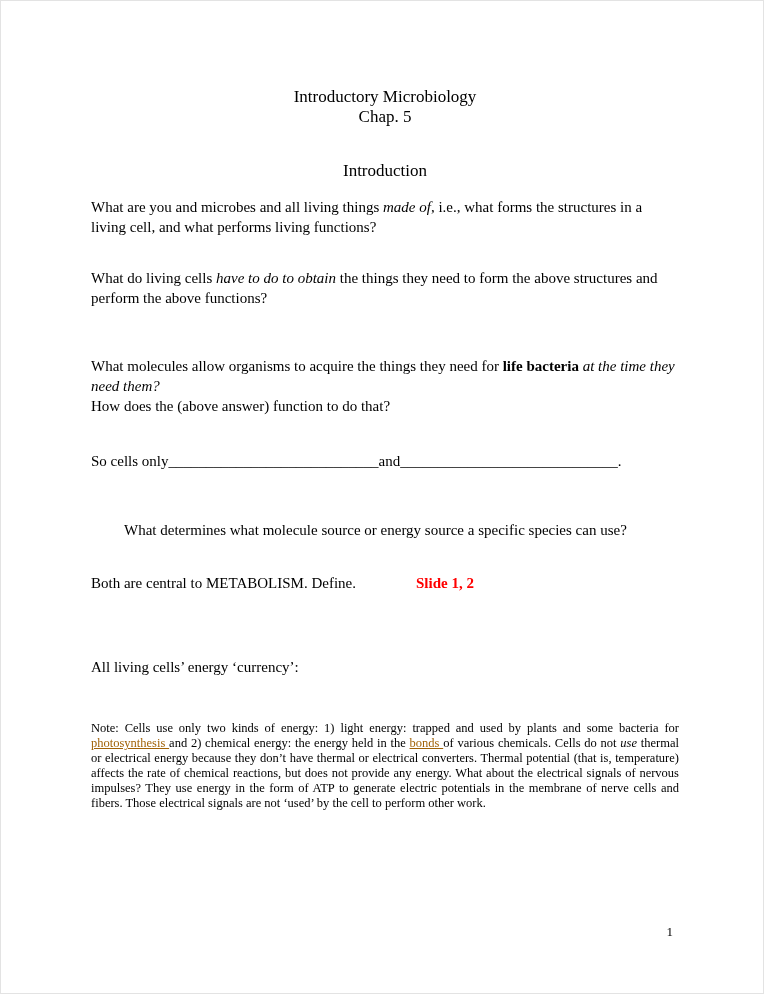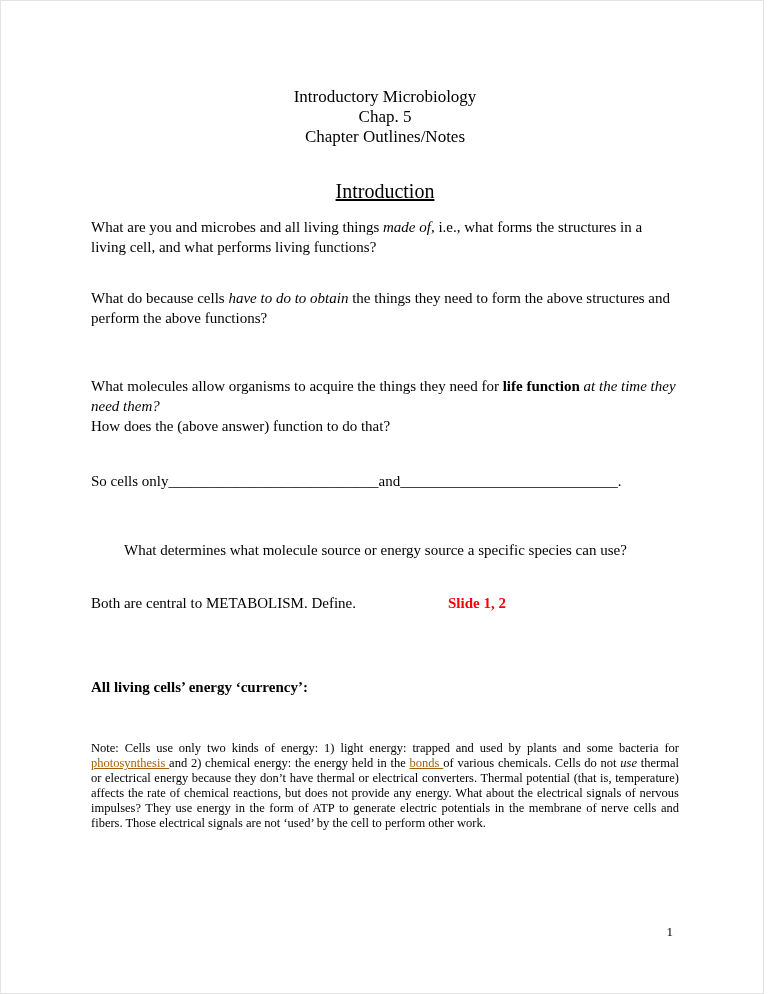--- a/index.html
+++ b/index.html
@@ -20,43 +20,42 @@
     left: 90px;
     width: 588px;
   }
   .doc-title {
     text-align: center;
     font-size: 17px;
     line-height: 20px;
   }
   .section-heading {
     text-align: center;
-    font-size: 20px;
+    font-size: 17px;
     line-height: 20px;
     font-weight: 400;
     margin-top: 34px;
-    text-decoration: underline;
   }
   .body-para {
     font-size: 15px;
     line-height: 20px;
     text-align: left;
   }
   .p1 { margin-top: 16px; }
   .p2 { margin-top: 31px; }
   .p3 { margin-top: 48px; }
   .p4 { }
   .p5 { margin-top: 35px; }
   .p6 { margin-top: 49px; margin-left: 33px; }
   .p7 { margin-top: 33px; }
-  .p8 { margin-top: 64px; font-weight: bold; }
+  .p8 { margin-top: 64px; }
   .slide-ref {
     color: #FF0000;
     font-weight: bold;
-    margin-left: 92px;
+    margin-left: 60px;
   }
   .note-para {
     margin-top: 44px;
     font-size: 12.5px;
     line-height: 15px;
     text-align: justify;
   }
   .doc-link {
     color: #a16207;
     text-decoration: underline;
@@ -72,30 +71,29 @@
 </style>
 </head>
 <body>
 
 <div class="page">
   <div class="content">
 
     <div class="doc-title">
       <div>Introductory Microbiology</div>
       <div>Chap. 5</div>
-      <div>Chapter Outlines/Notes</div>
     </div>
 
     <div class="section-heading">Introduction</div>
 
     <p class="body-para p1"><span>What are you and microbes and all living things </span><em>made of</em><span>, i.e., what forms the structures in a living cell, and what performs living functions?</span></p>
 
-    <p class="body-para p2"><span>What do because cells </span><em>have to do to obtain</em><span> the things they need to form the above structures and perform the above functions?</span></p>
+    <p class="body-para p2"><span>What do living cells </span><em>have to do to obtain</em><span> the things they need to form the above structures and perform the above functions?</span></p>
 
-    <p class="body-para p3"><span>What molecules allow organisms to acquire the things they need for </span><strong>life function</strong><em> at the time they need them?</em></p>
+    <p class="body-para p3"><span>What molecules allow organisms to acquire the things they need for </span><strong>life bacteria</strong><em> at the time they need them?</em></p>
 
     <p class="body-para p4">How does the (above answer) function to do that?</p>
 
     <p class="body-para p5"><span>So cells only</span><span>____________________________</span><span>and</span><span>_____________________________</span><span>.</span></p>
 
     <p class="body-para p6">What determines what molecule source or energy source a specific species can use?</p>
 
     <p class="body-para p7"><span>Both are central to METABOLISM.  Define.</span><span class="slide-ref">Slide 1, 2</span></p>
 
     <p class="body-para p8">All living cells’ energy ‘currency’:</p>

